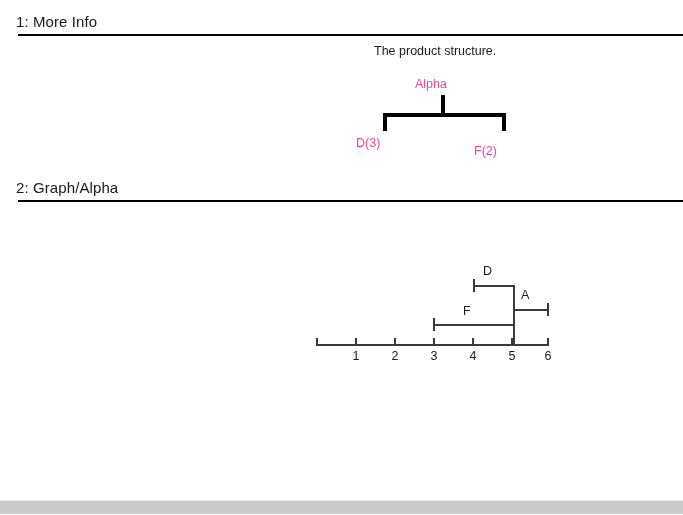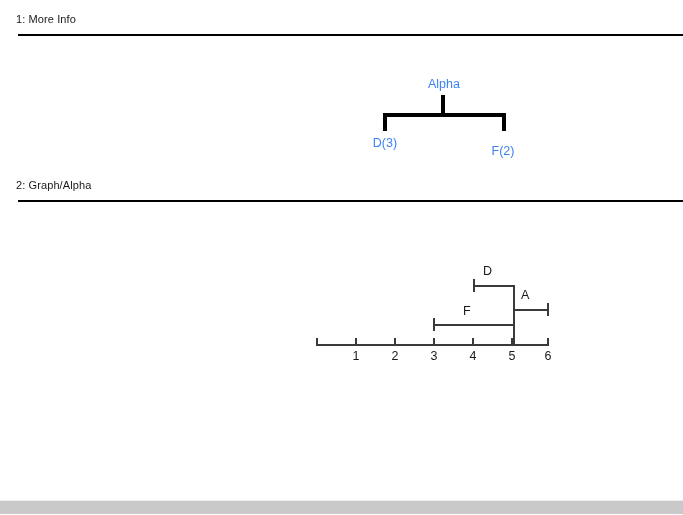--- a/index.html
+++ b/index.html
@@ -19,21 +19,21 @@
   .page {
     position: absolute;
     left: 0; top: 0;
     width: 683px;
     height: 515px;
   }
 
   
   .section-title {
     position: absolute;
-    font-size: 11px;
+    font-size: 15px;
     color: #1a1a1a;
     white-space: nowrap;
     letter-spacing: 0.1px;
   }
   #title-1 { left: 16px; top: 13px; }
   #title-2 { left: 16px; top: 179px; }
 
   .divider {
     position: absolute;
     left: 18px;
@@ -52,23 +52,23 @@
     white-space: nowrap;
   }
   #caption-1 { left: 374px; top: 44px; }
   #caption-2 { left: 336px; top: 208px; }
 
   
   #tree { position: absolute; left: 0; top: 0; width: 683px; height: 175px; }
   .tree-label {
     position: absolute;
     font-size: 12.5px;
-    color: #3b82f6;
-    white-space: nowrap;
-    text-align: center;
+    color: #ec4899;
+    white-space: nowrap;
+    text-align: left;
   }
   #node-alpha { left: 415px; top: 77px; width: 58px; }
   #node-left  { left: 356px; top: 136px; width: 58px; }
   #node-right { left: 474px; top: 144px; width: 58px; }
 
   .tree-line { position: absolute; background: #000000; }
   
   #tree-stem   { left: 441px; top: 95px;  width: 4px;   height: 21px; }
   
   #tree-bar    { left: 383px; top: 113px; width: 123px; height: 4px; }
@@ -152,20 +152,21 @@
   }
 </style>
 </head>
 <body>
 
 <div class="page">
 
   <div class="section-title" id="title-1">1: More Info</div>
   <div class="divider" id="divider-1"></div>
 
+  <div class="caption" id="caption-1">The product structure.</div>
 
   <div id="tree">
     <div class="tree-label" id="node-alpha">Alpha</div>
 
     <div class="tree-line" id="tree-stem"></div>
     <div class="tree-line" id="tree-bar"></div>
     <div class="tree-line" id="tree-drop-l"></div>
     <div class="tree-line" id="tree-drop-r"></div>
 
     <div class="tree-label" id="node-left">D(3)</div>

